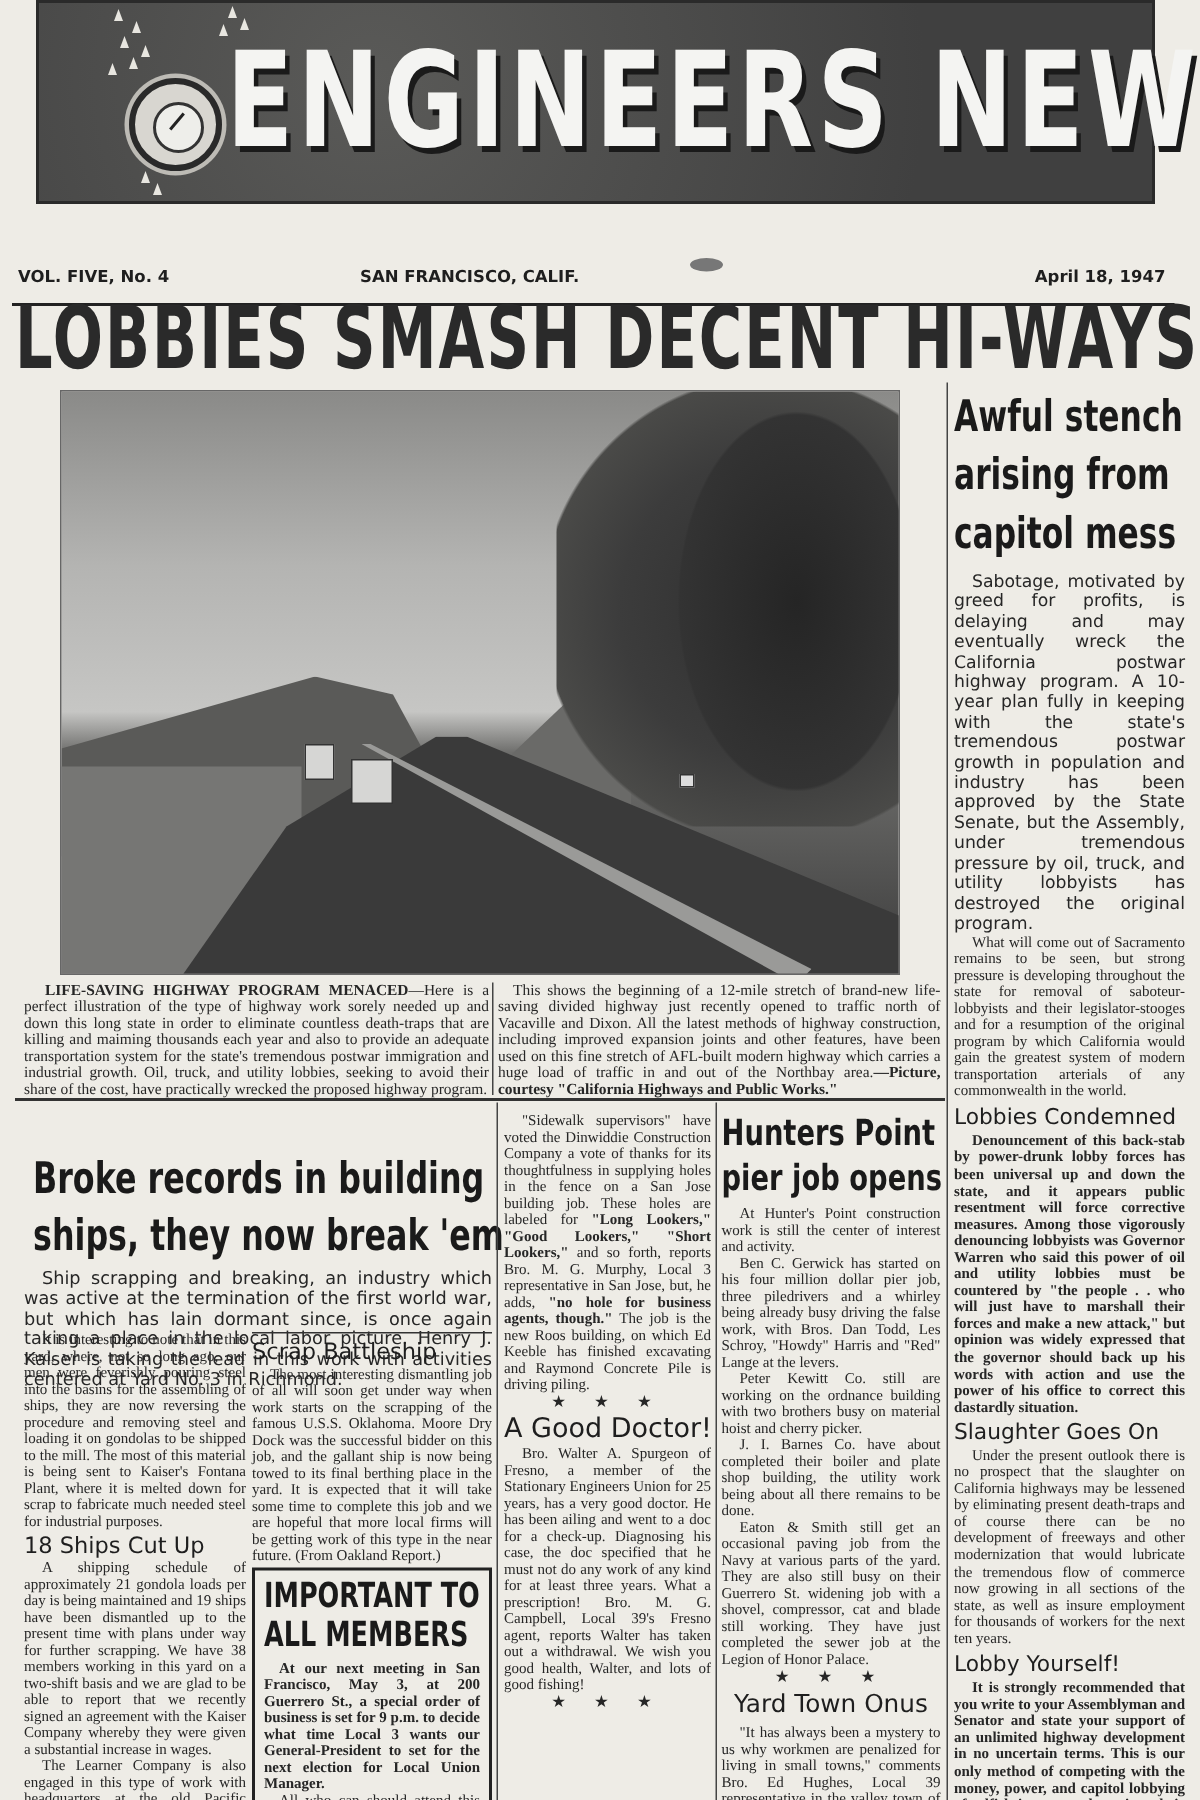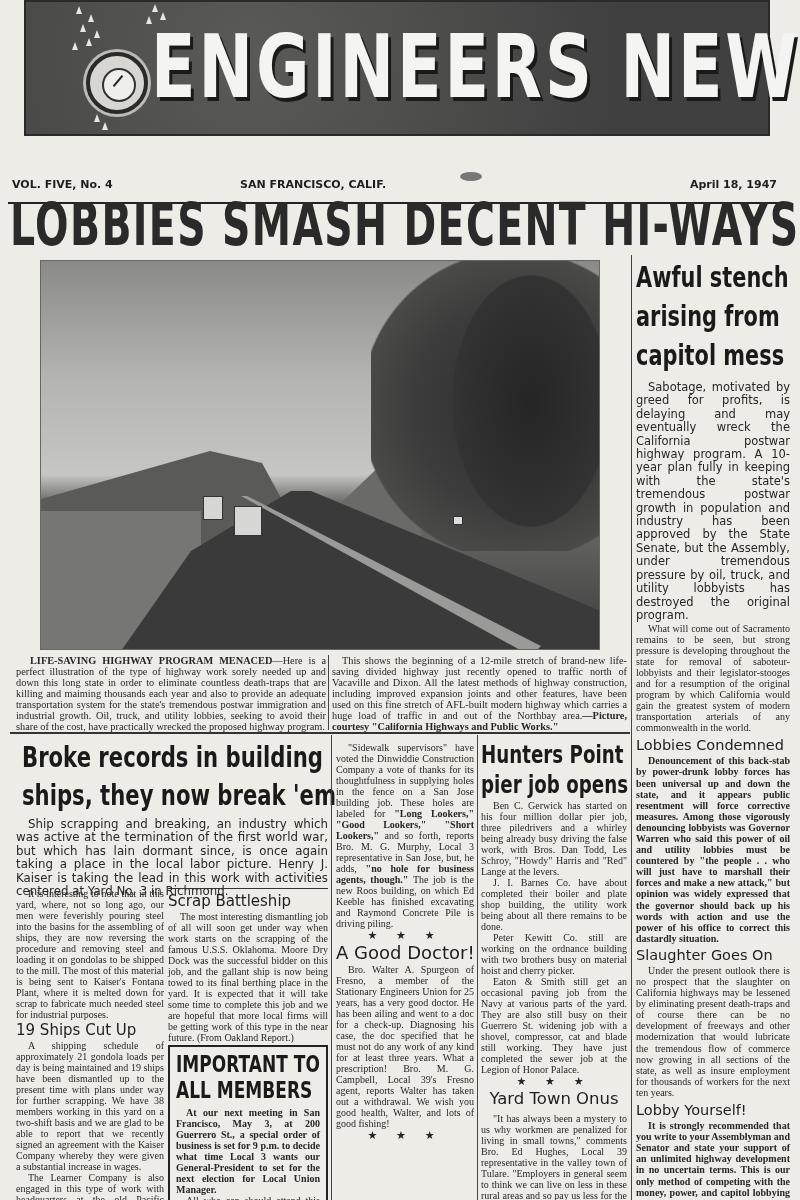--- a/index.html
+++ b/index.html
@@ -179,30 +179,30 @@
     <p style="margin-top:1px;font-size:10px;line-height:11px">What will come out of Sacramento remains to be seen, but strong pressure is developing throughout the state for removal of saboteur-lobbyists and their legislator-stooges and for a resumption of the original program by which California would gain the greatest system of modern transportation arterials of any commonwealth in the world.</p>
     <div class="sub-head" style="margin-top:3px">Lobbies Condemned</div>
     <p class="bold" style="font-size:10px;line-height:11.1px">Denouncement of this back-stab by power-drunk lobby forces has been universal up and down the state, and it appears public resentment will force corrective measures. Among those vigorously denouncing lobbyists was Governor Warren who said this power of oil and utility lobbies must be countered by "the people . . who will just have to marshall their forces and make a new attack," but opinion was widely expressed that the governor should back up his words with action and use the power of his office to correct this dastardly situation.</p>
     <div class="sub-head" style="margin-top:2px">Slaughter Goes On</div>
     <p style="font-size:10px;line-height:11.1px">Under the present outlook there is no prospect that the slaughter on California highways may be lessened by eliminating present death-traps and of course there can be no development of freeways and other modernization that would lubricate the tremendous flow of commerce now growing in all sections of the state, as well as insure employment for thousands of workers for the next ten years.</p>
     <div class="sub-head" style="margin-top:3px">Lobby Yourself!</div>
     <p class="bold" style="font-size:10px;line-height:11.1px">It is strongly recommended that you write to your Assemblyman and Senator and state your support of an unlimited highway development in no uncertain terms. This is our only method of competing with the money, power, and capitol lobbying of selfish interests who prime their profits at the expense of both the public treasury and the public interests and in this case are seeking to dodge their share of the burden and load it onto a silently suffering, unsuspecting public.</p>
 
   </div>
 
-  <div class="col" style="left:16px;top:738px;width:312px">
+  <div class="col" style="left:16px;top:766px;width:312px">
     <div class="sans-head" style="font-size:29px;line-height:38px;transform:scaleX(0.73);margin-left:6px">
       <div>Broke records in building</div>
       <div>ships, they now break 'em</div>
     </div>
     <p class="lead" style="margin-top:4px;font-size:11.8px;line-height:13.4px">Ship scrapping and breaking, an industry which was active at the termination of the first world war, but which has lain dormant since, is once again taking a place in the local labor picture. Henry J. Kaiser is taking the lead in this work with activities centered at Yard No. 3 in Richmond.</p>
   </div>
   <div class="col" style="left:16px;top:888px;width:148px">
     <p style="font-size:10px;line-height:11px">It is interesting to note that in this yard, where, not so long ago, our men were feverishly pouring steel into the basins for the assembling of ships, they are now reversing the procedure and removing steel and loading it on gondolas to be shipped to the mill. The most of this material is being sent to Kaiser's Fontana Plant, where it is melted down for scrap to fabricate much needed steel for industrial purposes.</p>
-    <div class="sub-head" style="font-size:15px;margin-top:1px">19 Ships Cut Up</div>
+    <div class="sub-head" style="font-size:15px;margin-top:1px">18 Ships Cut Up</div>
     <p style="font-size:10px;line-height:11px">A shipping schedule of approximately 21 gondola loads per day is being maintained and 19 ships have been dismantled up to the present time with plans under way for further scrapping. We have 38 members working in this yard on a two-shift basis and we are glad to be able to report that we recently signed an agreement with the Kaiser Company whereby they were given a substantial increase in wages.</p>
     <p style="font-size:10px;line-height:11px">The Learner Company is also engaged in this type of work with headquarters at the old Pacific Bridge yard in Alameda, where 235 amphibious landing craft will be scrapped in the near future. At the present time there are just three engineers with this company but</p>
   </div>
   <div class="rule-h" style="left:168px;top:888px;width:160px;height:1px"></div>
   <div class="col" style="left:168px;top:892px;width:160px">
     <div class="sub-head" style="font-size:15px">Scrap Battleship</div>
     <p style="font-size:10px;line-height:11px">The most interesting dismantling job of all will soon get under way when work starts on the scrapping of the famous U.S.S. Oklahoma. Moore Dry Dock was the successful bidder on this job, and the gallant ship is now being towed to its final berthing place in the yard. It is expected that it will take some time to complete this job and we are hopeful that more local firms will be getting work of this type in the near future. (From Oakland Report.)</p>
   </div>
 
   <div class="important-box">
@@ -226,22 +226,23 @@
 
   </div>
 
   <div class="rule-v" style="left:477px;top:735px;height:465px"></div>
 
   <div class="col" style="left:481px;top:740px;width:146px">
     <div class="sans-head" style="font-size:24px;line-height:30px;transform:scaleX(0.76)">
       <div>Hunters Point</div>
       <div>pier job opens</div>
     </div>
+    <p style="font-size:10px;line-height:11px;margin-top:4px">At Hunter's Point construction work is still the center of interest and activity.</p>
     <p style="font-size:10px;line-height:11px">Ben C. Gerwick has started on his four million dollar pier job, three piledrivers and a whirley being already busy driving the false work, with Bros. Dan Todd, Les Schroy, "Howdy" Harris and "Red" Lange at the levers.</p>
+    <p style="font-size:10px;line-height:11px">Peter Kewitt Co. still are working on the ordnance building with two brothers busy on material hoist and cherry picker.</p>
     <p style="font-size:10px;line-height:11px">J. I. Barnes Co. have about completed their boiler and plate shop building, the utility work being about all there remains to be done.</p>
-    <p style="font-size:10px;line-height:11px">Peter Kewitt Co. still are working on the ordnance building with two brothers busy on material hoist and cherry picker.</p>
     <p style="font-size:10px;line-height:11px">Eaton &amp; Smith still get an occasional paving job from the Navy at various parts of the yard. They are also still busy on their Guerrero St. widening job with a shovel, compressor, cat and blade still working. They have just completed the sewer job at the Legion of Honor Palace.</p>
     <div class="stars3">★ ★ ★</div>
     <div class="sub-head center-head" style="font-size:16.5px;line-height:22px">Yard Town Onus</div>
     <p style="font-size:10px;line-height:11px;margin-top:3px">"It has always been a mystery to us why workmen are penalized for living in small towns," comments Bro. Ed Hughes, Local 39 representative in the valley town of Tulare. "Employers in general seem to think we can live on less in these rural areas and so pay us less for the same work as done in the large cities for considerably</p>
   </div>
 
 </div>
 
 </body></html>

